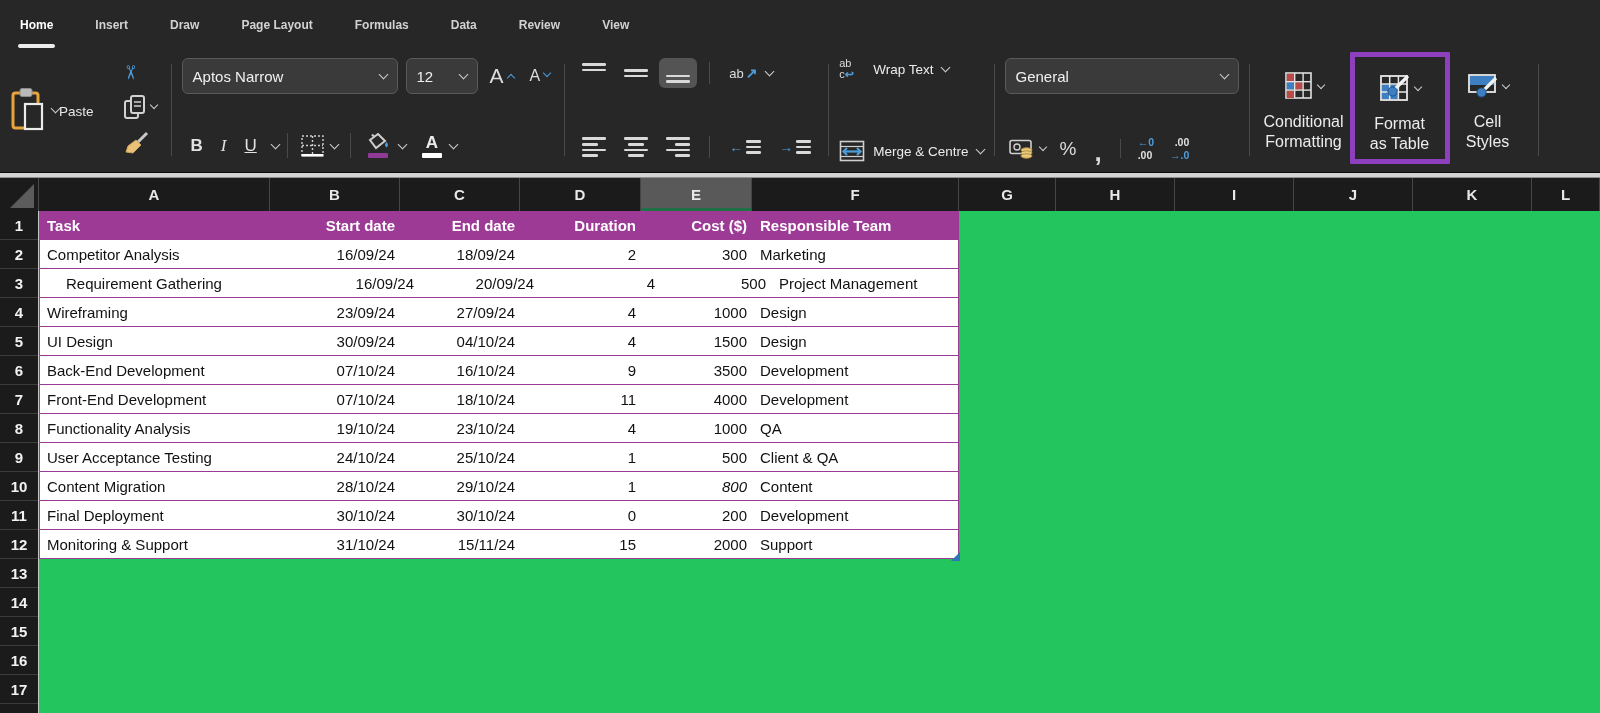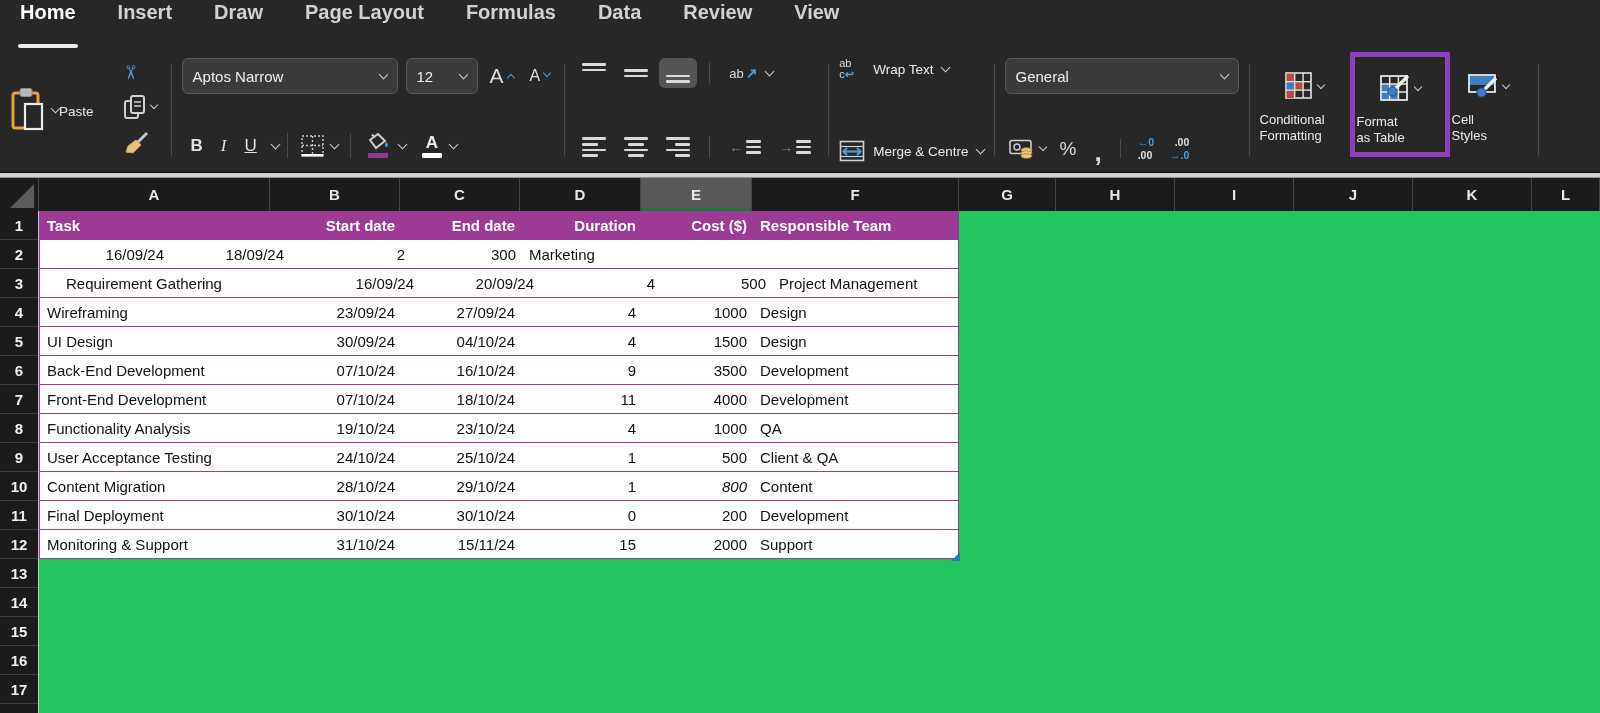--- a/index.html
+++ b/index.html
@@ -9,21 +9,21 @@
     --table_header:#9C3A96; --table_border:#9C3A96; --annotation:#8E3FBE;
     --selected_column_bg:#595959; --selected_column_accent:#1E7145;
     --fill_swatch:#8E3A96; --font_color_swatch:#ffffff;
   }
   *{box-sizing:border-box;margin:0;padding:0}
   html,body{width:1600px;height:713px;overflow:hidden;background:#fff;
     font-family:"Liberation Sans",sans-serif;-webkit-font-smoothing:antialiased}
   
   .ribbon{width:100%;height:172px;background:var(--bg);color:var(--ink)}
   .tabs{display:flex;align-items:flex-end;height:50px;padding:0 0 6px 20px;gap:42px}
-  .tab{font-size:20px;font-weight:600;color:#d2d2d2;cursor:default;position:relative;padding-bottom:20px}
+  .tab{font-size:12px;font-weight:600;color:#d2d2d2;cursor:default;position:relative;padding-bottom:12px}
   .tab.active{color:#fff;font-weight:700}
   .tab.active::after{content:"";position:absolute;left:-2px;right:-2px;bottom:-4px;height:4px;border-radius:2px;background:#ececec}
   .toolbar{display:flex;align-items:stretch;height:122px;padding:8px 6px 10px 10px}
   .vdiv{width:1px;background:var(--div);margin:6px 10px}
   .minidiv{width:1px;background:var(--div);margin:4px 8px;align-self:stretch}
   .group{display:flex;flex-direction:column;justify-content:space-between}
   .trow{display:flex;align-items:center}
   .chev{width:7px;height:7px;border-right:1.7px solid #cfcfcf;border-bottom:1.7px solid #cfcfcf;
         transform:rotate(45deg);display:inline-block;flex:0 0 auto;margin:-3px 0 0 6px}
   .chev.sm{width:6px;height:6px;margin-left:4px}
@@ -66,21 +66,21 @@
   .sym{font-size:19px;color:#dcdcdc;padding:0 8px}
   .comma{font-size:26px;font-weight:700;line-height:.5;padding-top:8px}
   .dec{display:flex;flex-direction:column;font-size:10.5px;line-height:1.15;color:#e0e0e0;padding:0 7px;font-weight:600}
   .dec i{font-style:normal;color:var(--blue)}
   .dec span:first-child{align-self:flex-end}
   .dec span:last-child{align-self:flex-start}
   
   .big{display:flex;flex-direction:column;align-items:center;justify-content:flex-start;
        width:88px;padding-top:2px;color:#ececec}
   .big .ico{height:52px;display:flex;align-items:center}
-  .big .cap{font-size:13px;line-height:1.22;white-space:nowrap;overflow:hidden;width:100%}
+  .big .cap{font-size:16px;line-height:1.22;text-align:center;white-space:nowrap;overflow:hidden;width:100%}
   .fatwrap{border:5px solid var(--annotation);border-radius:1px;padding:3px 2px 6px;margin:-6px 2px -2px;align-self:flex-start}
   
   .sep{height:6px;background:#d2d2d2;border-top:1px solid #070707;border-bottom:1px solid #8f8f8f}
   .grid{position:relative;width:100%;height:535px;background:#fff}
   .colheads{display:flex;height:33px;background:#1b1b1b}
   .corner{width:39px;position:relative;border-right:1px solid #4a4a4a}
   .corner .tri{position:absolute;right:4px;bottom:3px;width:0;height:0;
     border-bottom:24px solid #5c5c5c;border-left:24px solid transparent}
   .col-h{display:flex;align-items:center;justify-content:center;border-right:1px solid #454545;
     color:#e8e8e8;font-size:15px;font-weight:600;position:relative;flex:0 0 auto}
@@ -463,20 +463,21 @@
       <div class="xltable" id="xltable">
           <div class="xtr head">
             <div class="xc cl" style="width: 231px;">Task</div>
             <div class="xc cr" style="width: 130px;">Start date</div>
             <div class="xc cr" style="width: 120px;">End date</div>
             <div class="xc cr" style="width: 121px;">Duration</div>
             <div class="xc cr" style="width: 111px;">Cost ($)</div>
             <div class="xc cl" style="width: 207px;">Responsible Team</div>
           </div>
         <div class="xtr">
+            <div class="xc cl" style="width: 231px;">Competitor Analysis</div>
             <div class="xc cr" style="width: 130px;">16/09/24</div>
             <div class="xc cr" style="width: 120px;">18/09/24</div>
             <div class="xc cr" style="width: 121px;">2</div>
             <div class="xc cr" style="width: 111px;">300</div>
             <div class="xc cl" style="width: 207px;">Marketing</div>
           </div>
           <div class="xtr">
             <div class="xc cl" style="width: 231px; margin-left: 19px;">Requirement Gathering</div>
             <div class="xc cr" style="width: 130px;">16/09/24</div>
             <div class="xc cr" style="width: 120px;">20/09/24</div>

